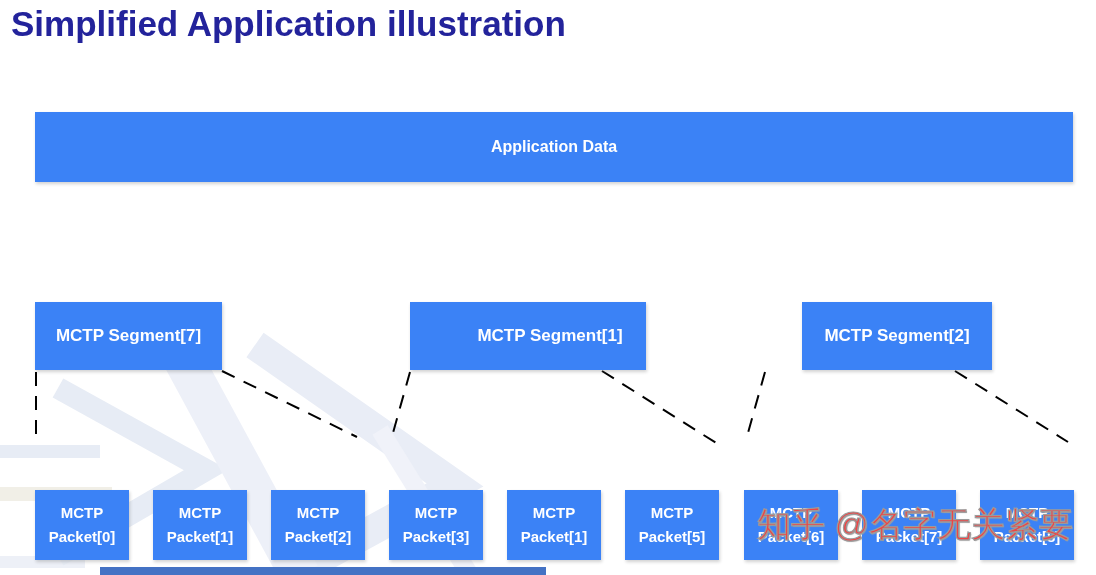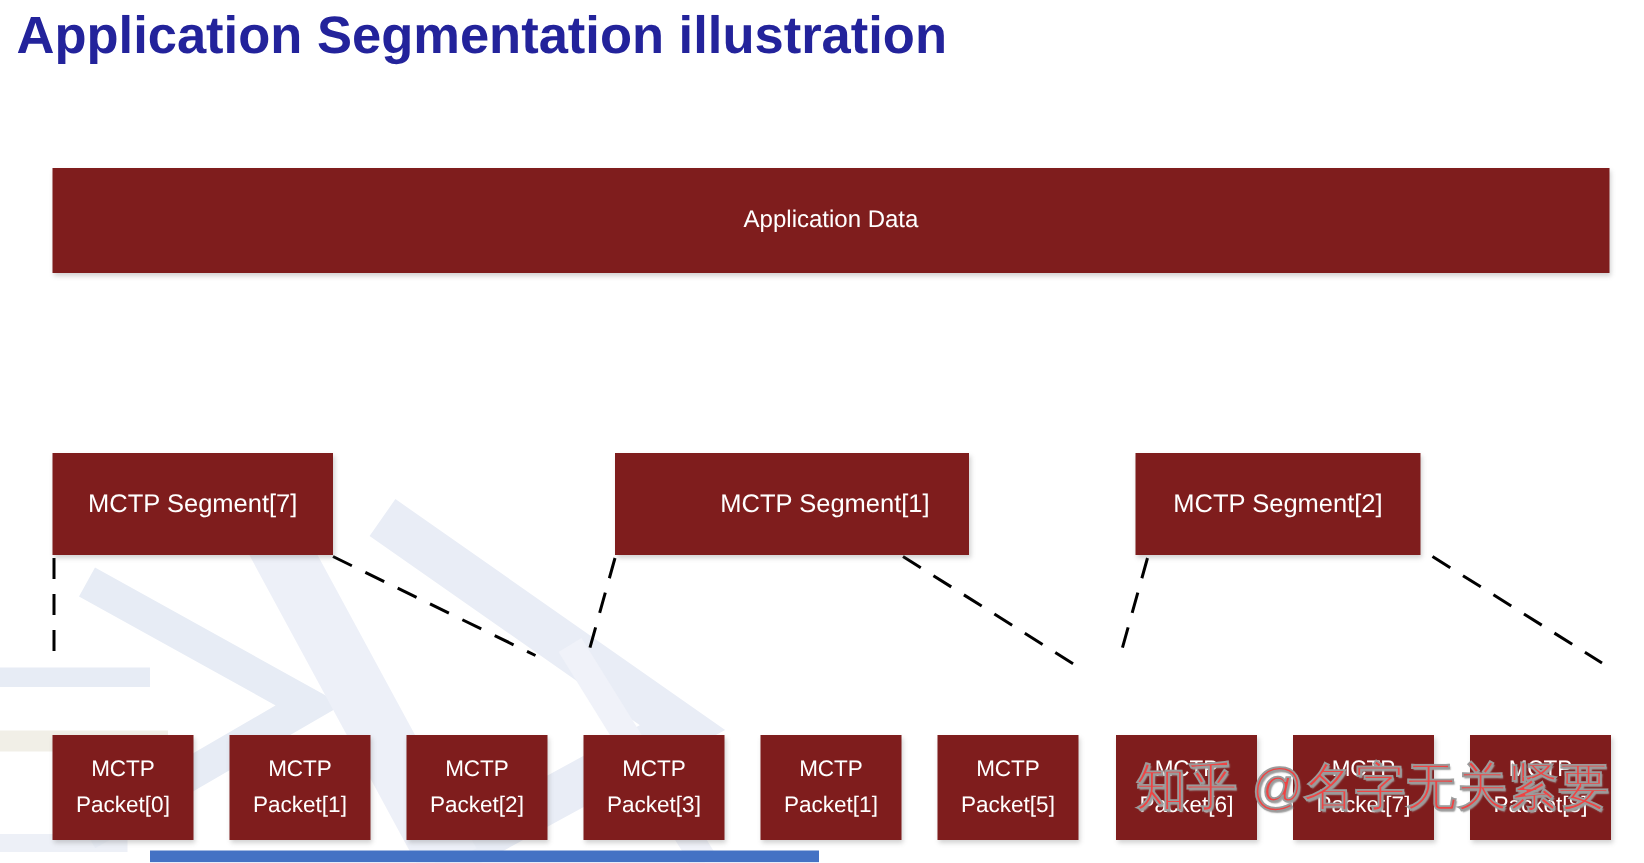--- a/index.html
+++ b/index.html
@@ -28,40 +28,41 @@
     left: 11px; top: 4px;
     z-index: 2;
     font-size: 35px;
     font-weight: 700;
     color: #23239B;
     letter-spacing: 0px;
     white-space: nowrap;
   }
   .box {
     position: absolute;
-    background: #7f1d1d;
+    background: #3b82f6;
     color: #ffffff;
     display: flex;
     align-items: center;
     justify-content: center;
     text-align: center;
     box-shadow: 1px 2px 3px rgba(110,110,110,0.30);
+    font-weight: bold;
   }
   #app-bar {
     left: 35px; top: 112px;
     width: 1038px; height: 70px;
     font-size: 16px;
   }
   .segment {
     top: 302px; height: 68px;
     font-size: 17px;
   }
   #segment-0 { left: 35px;  width: 187px; }
   #segment-1 { left: 410px; width: 192px; padding-left: 44px; }
-  #segment-2 { left: 757px; width: 190px; }
+  #segment-2 { left: 802px; width: 190px; }
   .packet {
     top: 490px; height: 70px; width: 94px;
     font-size: 15px;
     line-height: 24px;
     padding: 0 6px;
     box-sizing: border-box;
   }
   #packet-0 { left: 35px; justify-content: flex-end; }
   #packet-1 { left: 153px; }
   #packet-2 { left: 271px; }
@@ -103,21 +104,21 @@
     <g stroke="#000000" stroke-width="2" stroke-dasharray="14 10" fill="none">
       <line x1="36" y1="372" x2="36" y2="437"></line>
       <line x1="222" y1="371" x2="357" y2="437"></line>
       <line x1="410" y1="372" x2="391" y2="440"></line>
       <line x1="602" y1="371" x2="721" y2="446"></line>
       <line x1="765" y1="372" x2="746" y2="440"></line>
       <line x1="955" y1="371" x2="1068" y2="442"></line>
     </g>
   </svg>
 
-  <div id="title">Application Segmentation illustration</div>
+  <div id="title">Simplified Application illustration</div>
 
   <div id="app-bar" class="box">
     <span>Application Data</span>
   </div>
 
   <div id="segment-0" class="box segment">
     <span>MCTP Segment[7]</span>
   </div>
   <div id="segment-1" class="box segment">
     <span>MCTP Segment[1]</span>

